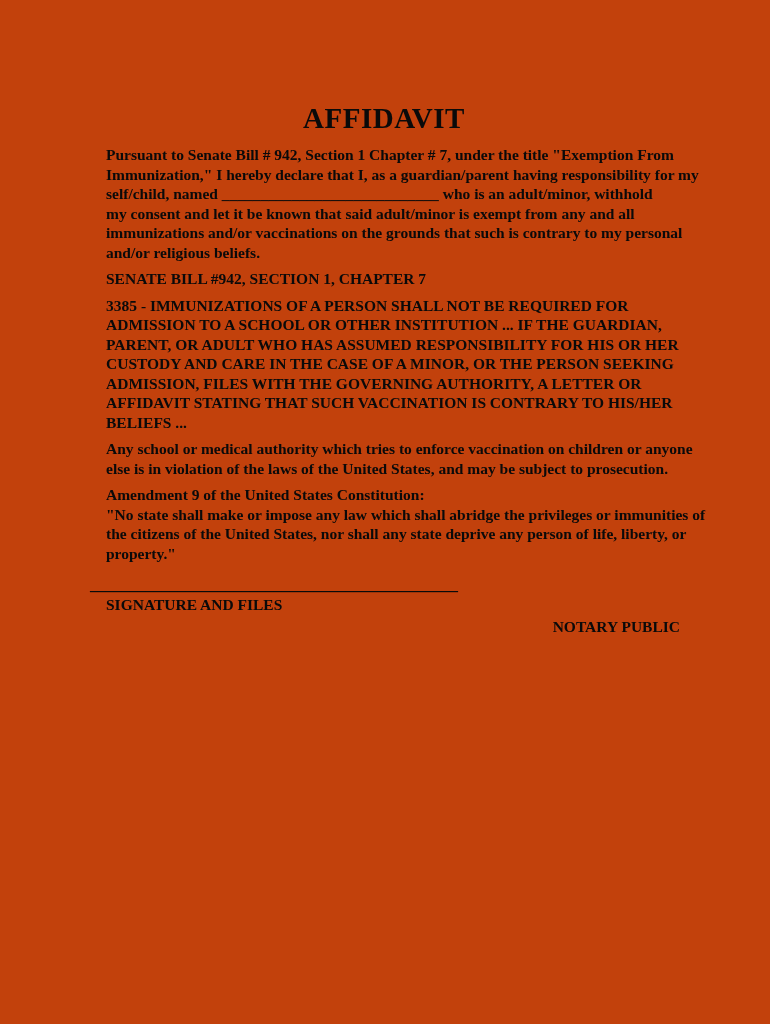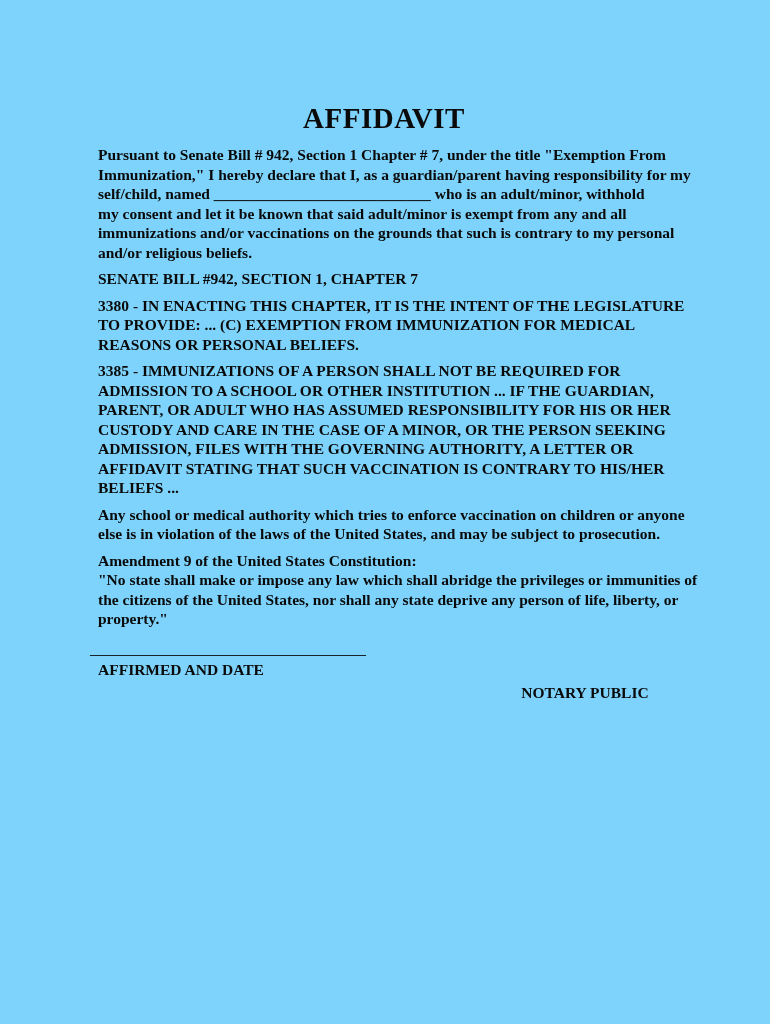--- a/index.html
+++ b/index.html
@@ -4,21 +4,21 @@
 <style>
   html, body {
     margin: 0;
     padding: 0;
     background: #ffffff;
   }
   .page {
     position: relative;
     width: 770px;
     height: 1024px;
-    background: #7dd3fc;
+    background: #c2410c;
     overflow: hidden;
     font-family: "Liberation Serif", "DejaVu Serif", serif;
     font-weight: bold;
     color: #0a0a0a;
   }
   .doc {
     position: absolute;
     top: 0;
     left: 0;
     width: 770px;
@@ -34,52 +34,52 @@
     white-space: pre;
   }
   .doc-subtitle {
     margin: 2px 0 0 0;
     font-size: 23.5px;
     line-height: 26px;
     text-align: center;
     white-space: pre;
   }
   .para {
-    margin: 7px 0 0 8px;
+    margin: 7px 0 0 16px;
     font-size: 15.5px;
     line-height: 19.5px;
     white-space: pre;
     text-align: left;
   }
   .para.intro { margin-top: 12px; }
   .para.centered { }
   .para.without { margin-top: 40px; }
   .rule-line {
     margin: 12px 0 0 0;
-    font-size: 12px;
+    font-size: 16px;
     line-height: 19.5px;
     white-space: pre;
     letter-spacing: 0;
   }
   .sig-label { margin-top: 0; }
   .notary-line {
     margin: 7px 0 0 364px;
     width: 226px;
     font-size: 15.5px;
     line-height: 19.5px;
     white-space: pre;
   }
   .notary-label {
     margin: 3px 0 0 364px;
     width: 226px;
     box-sizing: border-box;
     padding-left: 36px;
     font-size: 15.5px;
     line-height: 19.5px;
-    text-align: center;
+    text-align: right;
     white-space: pre;
   }
 </style>
 </head>
 <body>
 
 <div class="page">
   <div class="doc">
 
     <h1 class="doc-title">AFFIDAVIT</h1>
@@ -87,23 +87,20 @@
 
     <p class="para intro">Pursuant to Senate Bill # 942, Section 1 Chapter # 7, under the title "Exemption From
 Immunization," I hereby declare that I, as a guardian/parent having responsibility for my
 self/child, named ____________________________ who is an adult/minor, withhold
 my consent and let it be known that said adult/minor is exempt from any and all
 immunizations and/or vaccinations on the grounds that such is contrary to my personal
 and/or religious beliefs.</p>
 
     <p class="para centered">SENATE BILL #942, SECTION 1, CHAPTER 7</p>
 
-    <p class="para">3380 - IN ENACTING THIS CHAPTER, IT IS THE INTENT OF THE LEGISLATURE
-TO PROVIDE: ... (C) EXEMPTION FROM IMMUNIZATION FOR MEDICAL
-REASONS OR PERSONAL BELIEFS.</p>
 
     <p class="para">3385 - IMMUNIZATIONS OF A PERSON SHALL NOT BE REQUIRED FOR
 ADMISSION TO A SCHOOL OR OTHER INSTITUTION ... IF THE GUARDIAN,
 PARENT, OR ADULT WHO HAS ASSUMED RESPONSIBILITY FOR HIS OR HER
 CUSTODY AND CARE IN THE CASE OF A MINOR, OR THE PERSON SEEKING
 ADMISSION, FILES WITH THE GOVERNING AUTHORITY, A LETTER OR
 AFFIDAVIT STATING THAT SUCH VACCINATION IS CONTRARY TO HIS/HER
 BELIEFS ...</p>
 
     <p class="para">Any school or medical authority which tries to enforce vaccination on children or anyone
@@ -112,19 +109,19 @@
     <p class="para">Amendment 9 of the United States Constitution:
 "No state shall make or impose any law which shall abridge the privileges or immunities of
 the citizens of the United States, nor shall any state deprive any person of life, liberty, or
 property."</p>
 
 
 
 
     <p class="rule-line">______________________________________________</p>
 
-    <p class="para sig-label">AFFIRMED AND DATE</p>
+    <p class="para sig-label">SIGNATURE AND FILES</p>
 
 
     <p class="notary-label">NOTARY PUBLIC</p>
 
   </div>
 </div>
 
 </body></html>

